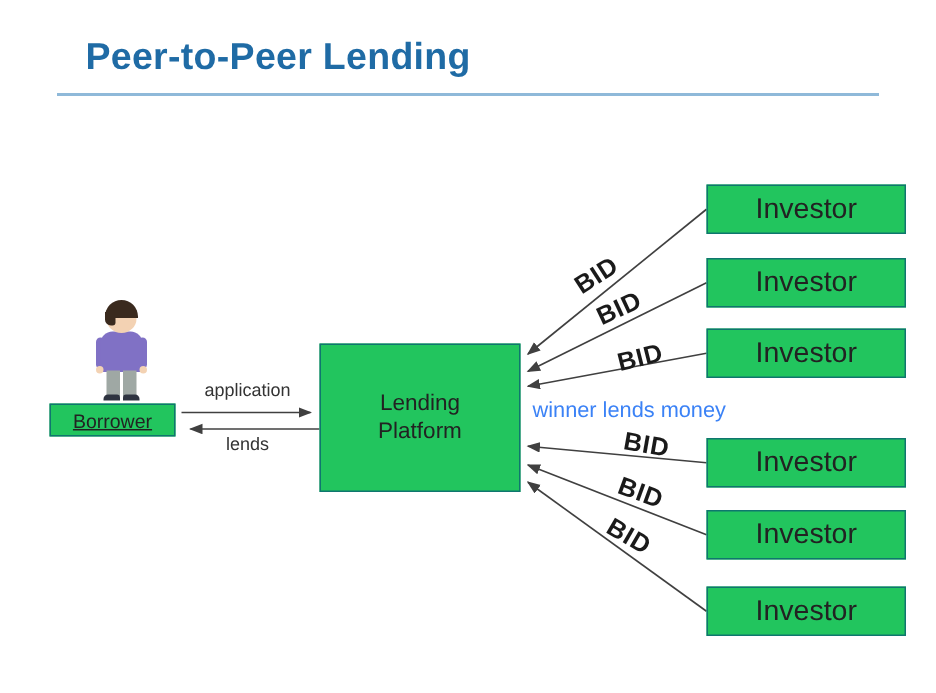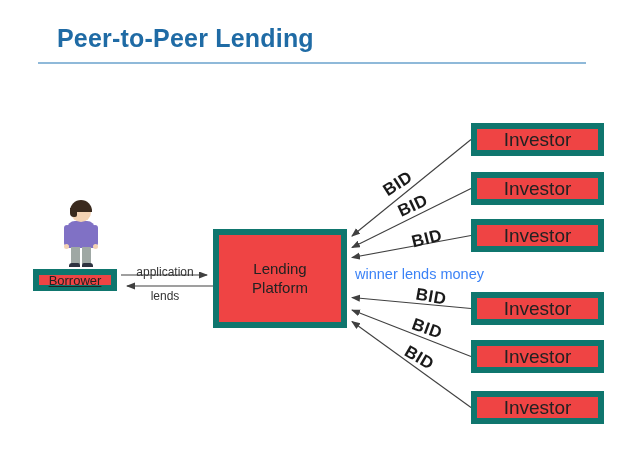--- a/index.html
+++ b/index.html
@@ -10,36 +10,36 @@
   .abs{position:absolute;}
   
   #page-title{
     left:37px;top:24px;font-size:25px;font-weight:bold;color:#1F6BA5;
     letter-spacing:0.2px;
     margin-left:20px;
   }
   #title-rule{left:38px;top:62px;width:548px;height:2px;background:#8FB9D9;}
   
   .node{
-    background:#ef4444;border:6px solid #0f766e;box-sizing:border-box;
+    background:#22c55e;border:1px solid #0f766e;box-sizing:border-box;
     display:flex;align-items:center;justify-content:center;
     color:#222;text-align:center;
   }
   #borrower-box{left:33px;top:269px;width:84px;height:22px;font-size:13px;text-decoration:underline;}
   #platform-box{left:213px;top:229px;width:134px;height:99px;font-size:15px;line-height:1.25;padding:0 18px;}
   .investor{left:471px;width:133px;height:33px;font-size:19px;}
   #investor-1{top:123px;}
   #investor-2{top:172px;}
   #investor-3{top:219px;}
   #investor-4{top:292px;}
   #investor-5{top:340px;}
   #investor-6{top:391px;}
   
   .flow-label{color:#333;font-size:12px;text-align:center;}
-  #label-application{left:120px;top:253px;width:90px;margin-top:12px;}
+  #label-application{left:120px;top:253px;width:90px;}
   #label-loan{left:130px;top:289px;width:70px;}
   #label-winner{left:355px;top:266px;width:160px;font-size:14.5px;color:#3b82f6;text-align:left;}
   .bid{
     width:44px;text-align:center;font-size:17px;font-weight:bold;color:#1a1a1a;
     letter-spacing:0.5px;
   }
   #bid-1{left:376px;top:174px;transform:rotate(-33deg);}
   #bid-2{left:391px;top:196px;transform:rotate(-25deg);}
   #bid-3{left:405px;top:229px;transform:rotate(-14deg);}
   #bid-4{left:409px;top:287px;transform:rotate(10deg);}

